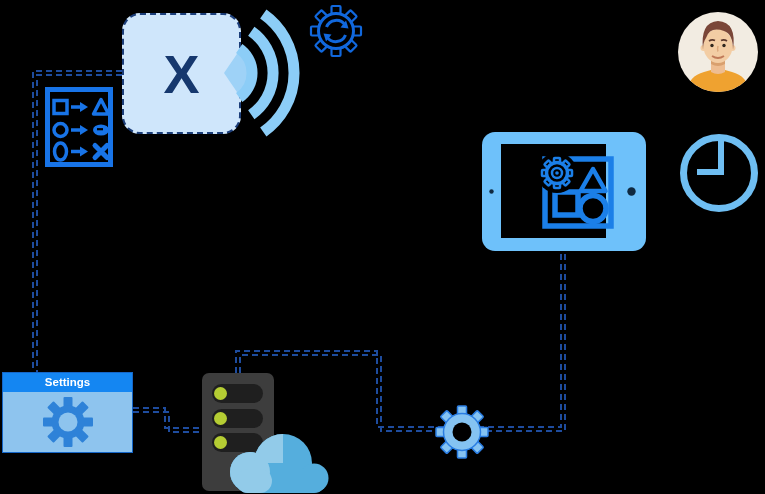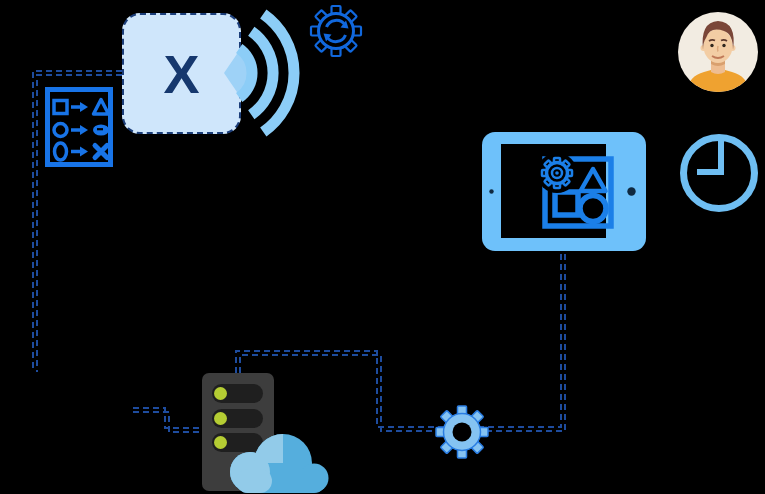--- a/index.html
+++ b/index.html
@@ -157,20 +157,42 @@
       <path d="M 42 36 Q 41 40 42 41.5" stroke="#dca87c" stroke-width="1.5" fill="none"></path>
       <path d="M 36 46 Q 42 50 48 46" stroke="#c07a58" stroke-width="1.8" fill="none"></path>
     </g>
   </svg>
 
   <svg class="abs" style="left:677px;top:131px" width="88" height="88">
     <circle cx="42" cy="42" r="35.5" fill="none" stroke="#6fbef2" stroke-width="7"></circle>
     <path d="M 44 9 V 44 M 20 41 H 44" stroke="#6fbef2" stroke-width="6" fill="none"></path>
   </svg>
 
+  <div class="abs settings-win">
+    <div class="settings-titlebar">Settings</div>
+    <div class="settings-body">
+      <svg width="58" height="58">
+        <defs>
+            <rect id="setTooth" x="24.5" y="4" width="9" height="11" rx="1"></rect>
+          </defs>
+        <g fill="#2e82d8">
+          <use href="#setTooth"></use>
+          <use href="#setTooth" transform="rotate(45 29 29)"></use>
+          <use href="#setTooth" transform="rotate(90 29 29)"></use>
+          <use href="#setTooth" transform="rotate(135 29 29)"></use>
+          <use href="#setTooth" transform="rotate(180 29 29)"></use>
+          <use href="#setTooth" transform="rotate(225 29 29)"></use>
+          <use href="#setTooth" transform="rotate(270 29 29)"></use>
+          <use href="#setTooth" transform="rotate(315 29 29)"></use>
+        </g>
+        <circle cx="29" cy="29" r="16.5" fill="#2e82d8"></circle>
+        <circle cx="29" cy="29" r="9.5" fill="#8ec4ee"></circle>
+      </svg>
+    </div>
+  </div>
 
   <svg class="abs" style="left:200px;top:370px" width="140" height="124">
     <rect x="2" y="3" width="72" height="118" rx="7" fill="#3d3d3d"></rect>
     <g>
       <rect x="12" y="14" width="51" height="19" rx="9.5" fill="#1f1f1f"></rect>
       <rect x="12" y="39" width="51" height="19" rx="9.5" fill="#1f1f1f"></rect>
       <rect x="12" y="63" width="51" height="19" rx="9.5" fill="#1f1f1f"></rect>
     </g>
     <g fill="#b5cd33">
       <circle cx="20.5" cy="23.5" r="6.5"></circle>

